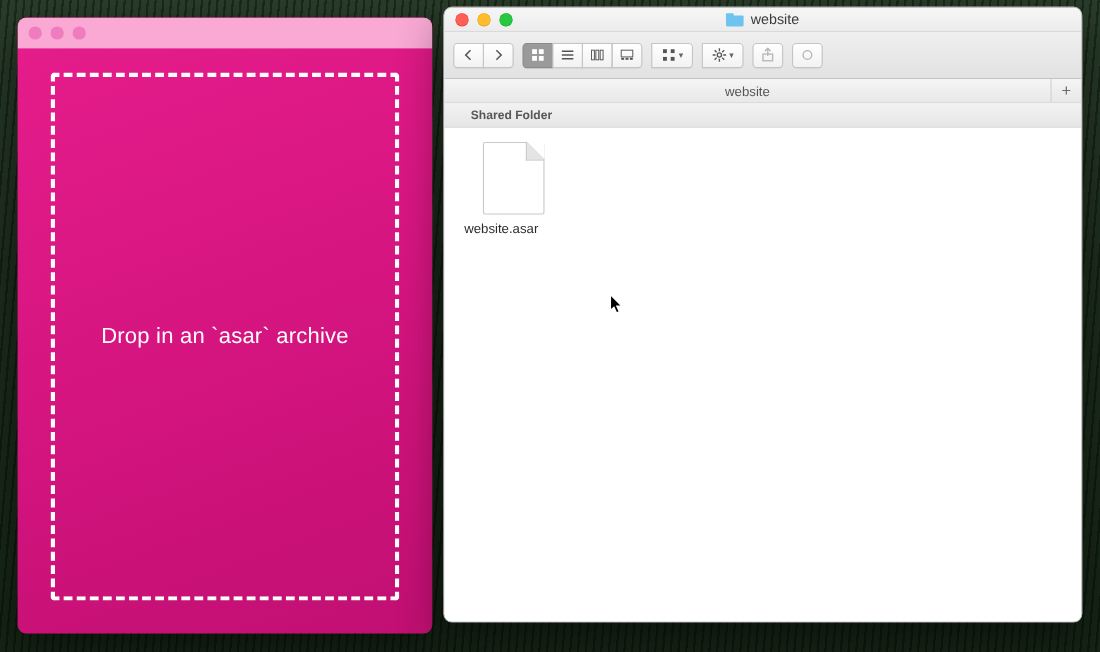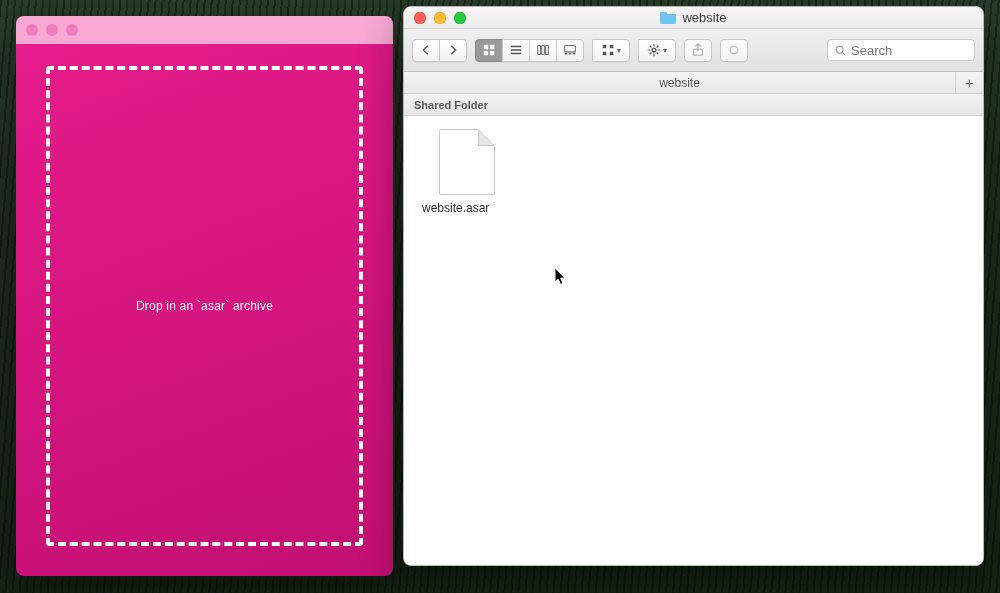--- a/index.html
+++ b/index.html
@@ -33,21 +33,21 @@
     padding-left: 10px; gap: 8px;
   }
   .traffic { width: 12px; height: 12px; border-radius: 50%; }
   .win-left .traffic { background: #f07cc0; }
   .drop-pad {
     position: absolute;
     left: 30px; right: 30px; top: 50px; bottom: 30px;
     border: 4px dashed #ffffff;
     border-radius: 4px;
     display: flex; align-items: center; justify-content: center;
-    color: #fff; font-size: 12px; letter-spacing: 0.2px;
+    color: #fff; font-size: 20px; letter-spacing: 0.2px;
     text-align: center; padding: 20px;
   }
 
   
   .win-right {
     position: absolute;
     left: 403px; top: 6px;
     width: 581px; height: 560px;
     border-radius: 8px;
     background: #ffffff;
@@ -125,21 +125,21 @@
   }
   .path-bar .center { display:flex; align-items:center; justify-content:center; }
   .path-bar .add {
     display:flex; align-items:center; justify-content:center;
     border-left: 1px solid #cfcfcf; font-size: 15px; color:#6b6b6b;
   }
 
   .shared-row {
     height: 22px; background: linear-gradient(#f2f2f2, #e6e6e6);
     border-bottom: 1px solid #d0d0d0;
-    display:flex; align-items:center; padding-left: 10px;
+    display:flex; align-items:center; padding-left: 24px;
     font-size: 11px; font-weight: 600; color:#575757;
   }
 
   .finder-body { position:absolute; left:0; right:0; top:110px; bottom:0; background:#fff; }
   .file-item {
     position:absolute; left: 18px; top: 12px; width: 90px;
     text-align:left; font-size: 12px; color:#2b2b2b;
   }
   .file-icon {
     width: 56px; height: 66px; margin: 0 auto 6px;
@@ -259,27 +259,20 @@
           <rect x="3" y="7" width="10" height="7" fill="none" stroke="currentColor" stroke-width="1.4"></rect>
         </svg>
     </div>
 
     <div class="tb-btn disabled">
       <svg viewBox="0 0 16 16">
           <circle cx="8" cy="8" r="4.5" fill="none" stroke="currentColor" stroke-width="1.4"></circle>
         </svg>
     </div>
 
-    <div class="search-wrap">
-      <svg viewBox="0 0 16 16">
-          <circle cx="7" cy="7" r="4.2" fill="none" stroke="currentColor" stroke-width="1.4"></circle>
-          <path d="M10.2 10.2L14 14" stroke="currentColor" stroke-width="1.4"></path>
-        </svg>
-      <input type="text" placeholder="Search" style="">
-    </div>
   </div>
 
   <div class="path-bar">
     <div class="center">
       <span>website</span>
     </div>
     <div class="add">
       <span>+</span>
     </div>
   </div>

